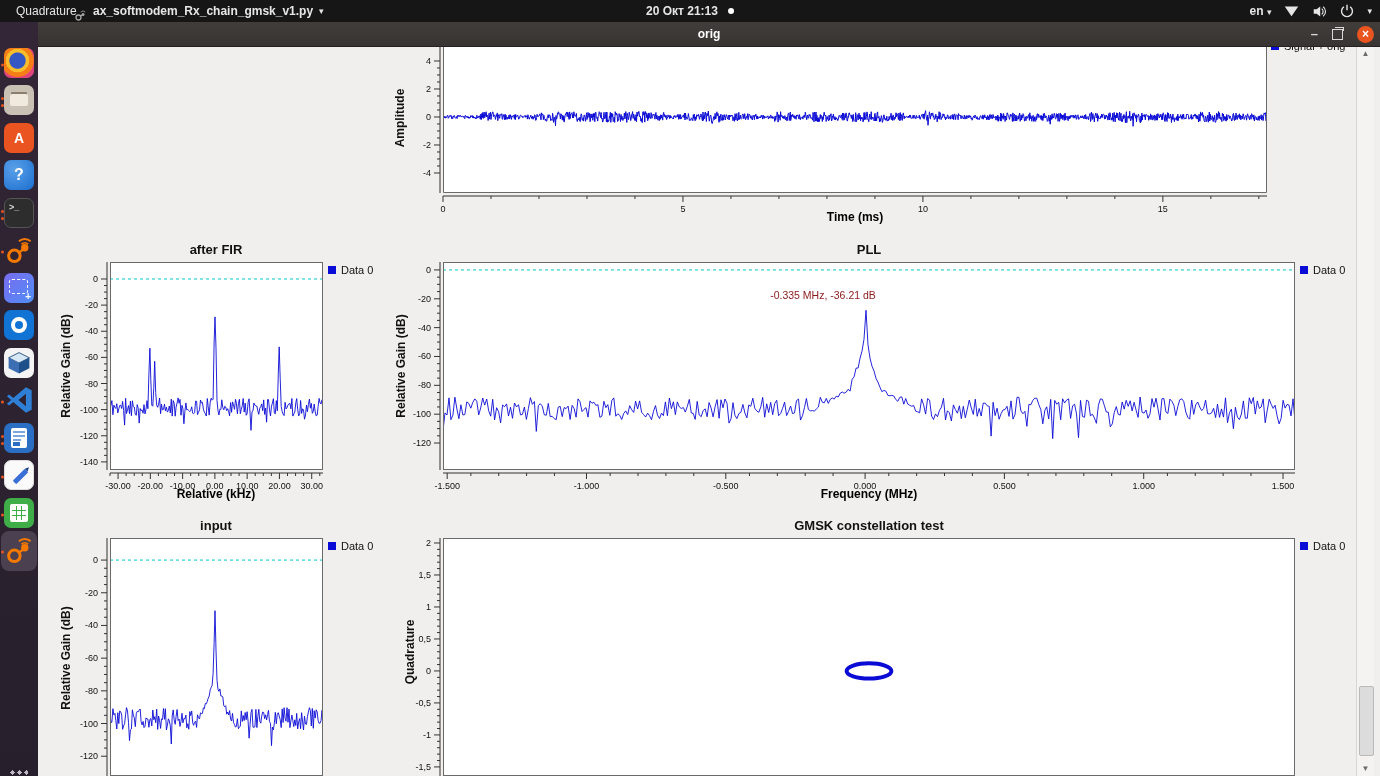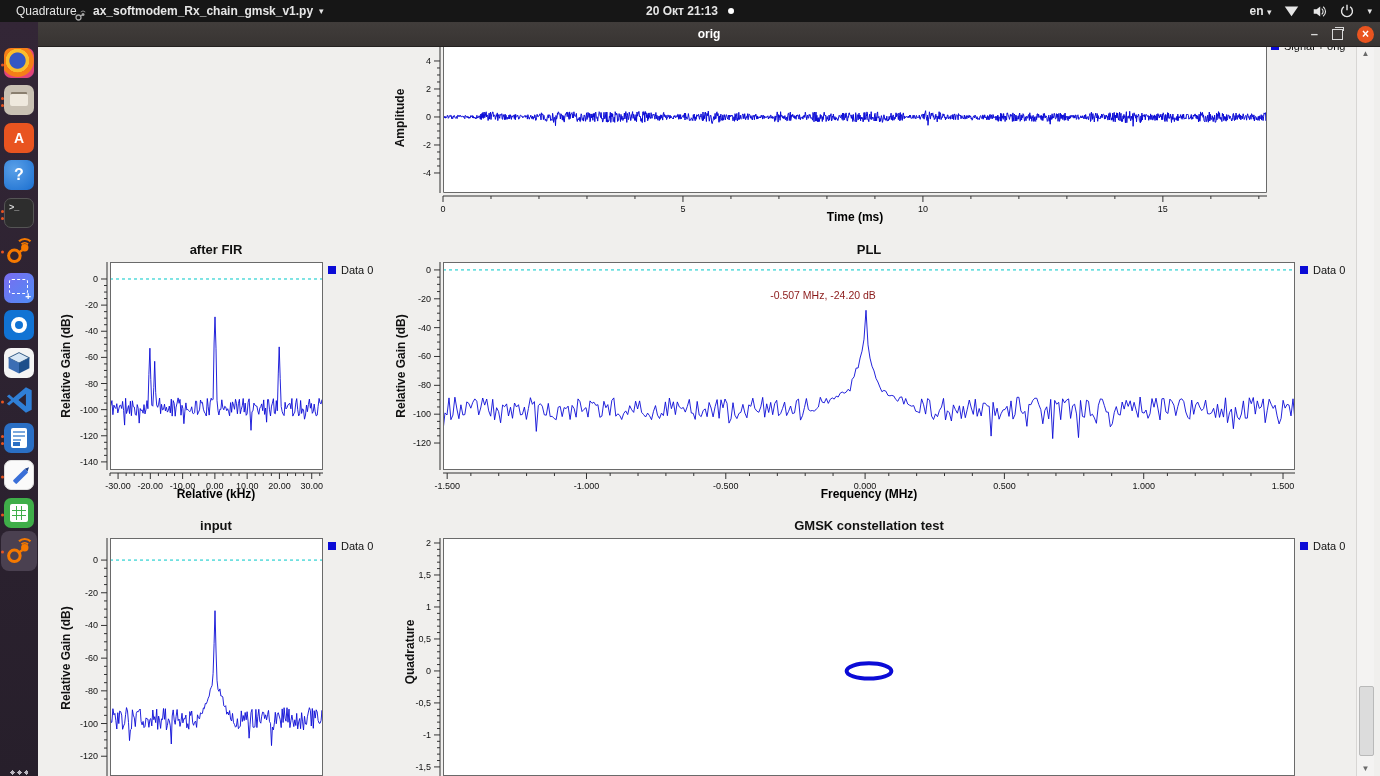--- a/index.html
+++ b/index.html
@@ -417,21 +417,21 @@
 </div>
 <div class="legend" style="left:328px;top:540px;">
   <span class="sw" style="background: rgb(11, 11, 214);"></span>
   <span>Data 0</span>
 </div>
 <div class="legend" style="left:1300px;top:540px;">
   <span class="sw" style="background: rgb(11, 11, 214);"></span>
   <span>Data 0</span>
 </div>
 
-<div class="annot" style="left: 823px; top: 289px; color: rgb(139, 26, 26);">-0.507 MHz, -24.20 dB</div>
+<div class="annot" style="left: 823px; top: 289px; color: rgb(139, 26, 26);">-0.335 MHz, -36.21 dB</div>
 
 <div id="scrollbar">
   <div class="arr up">▲</div>
   <div id="scroll-thumb"></div>
   <div class="arr down">▼</div>
 </div>
 
 <div id="titlebar">
   <span class="wt">orig</span>
   <span class="winbtns">

